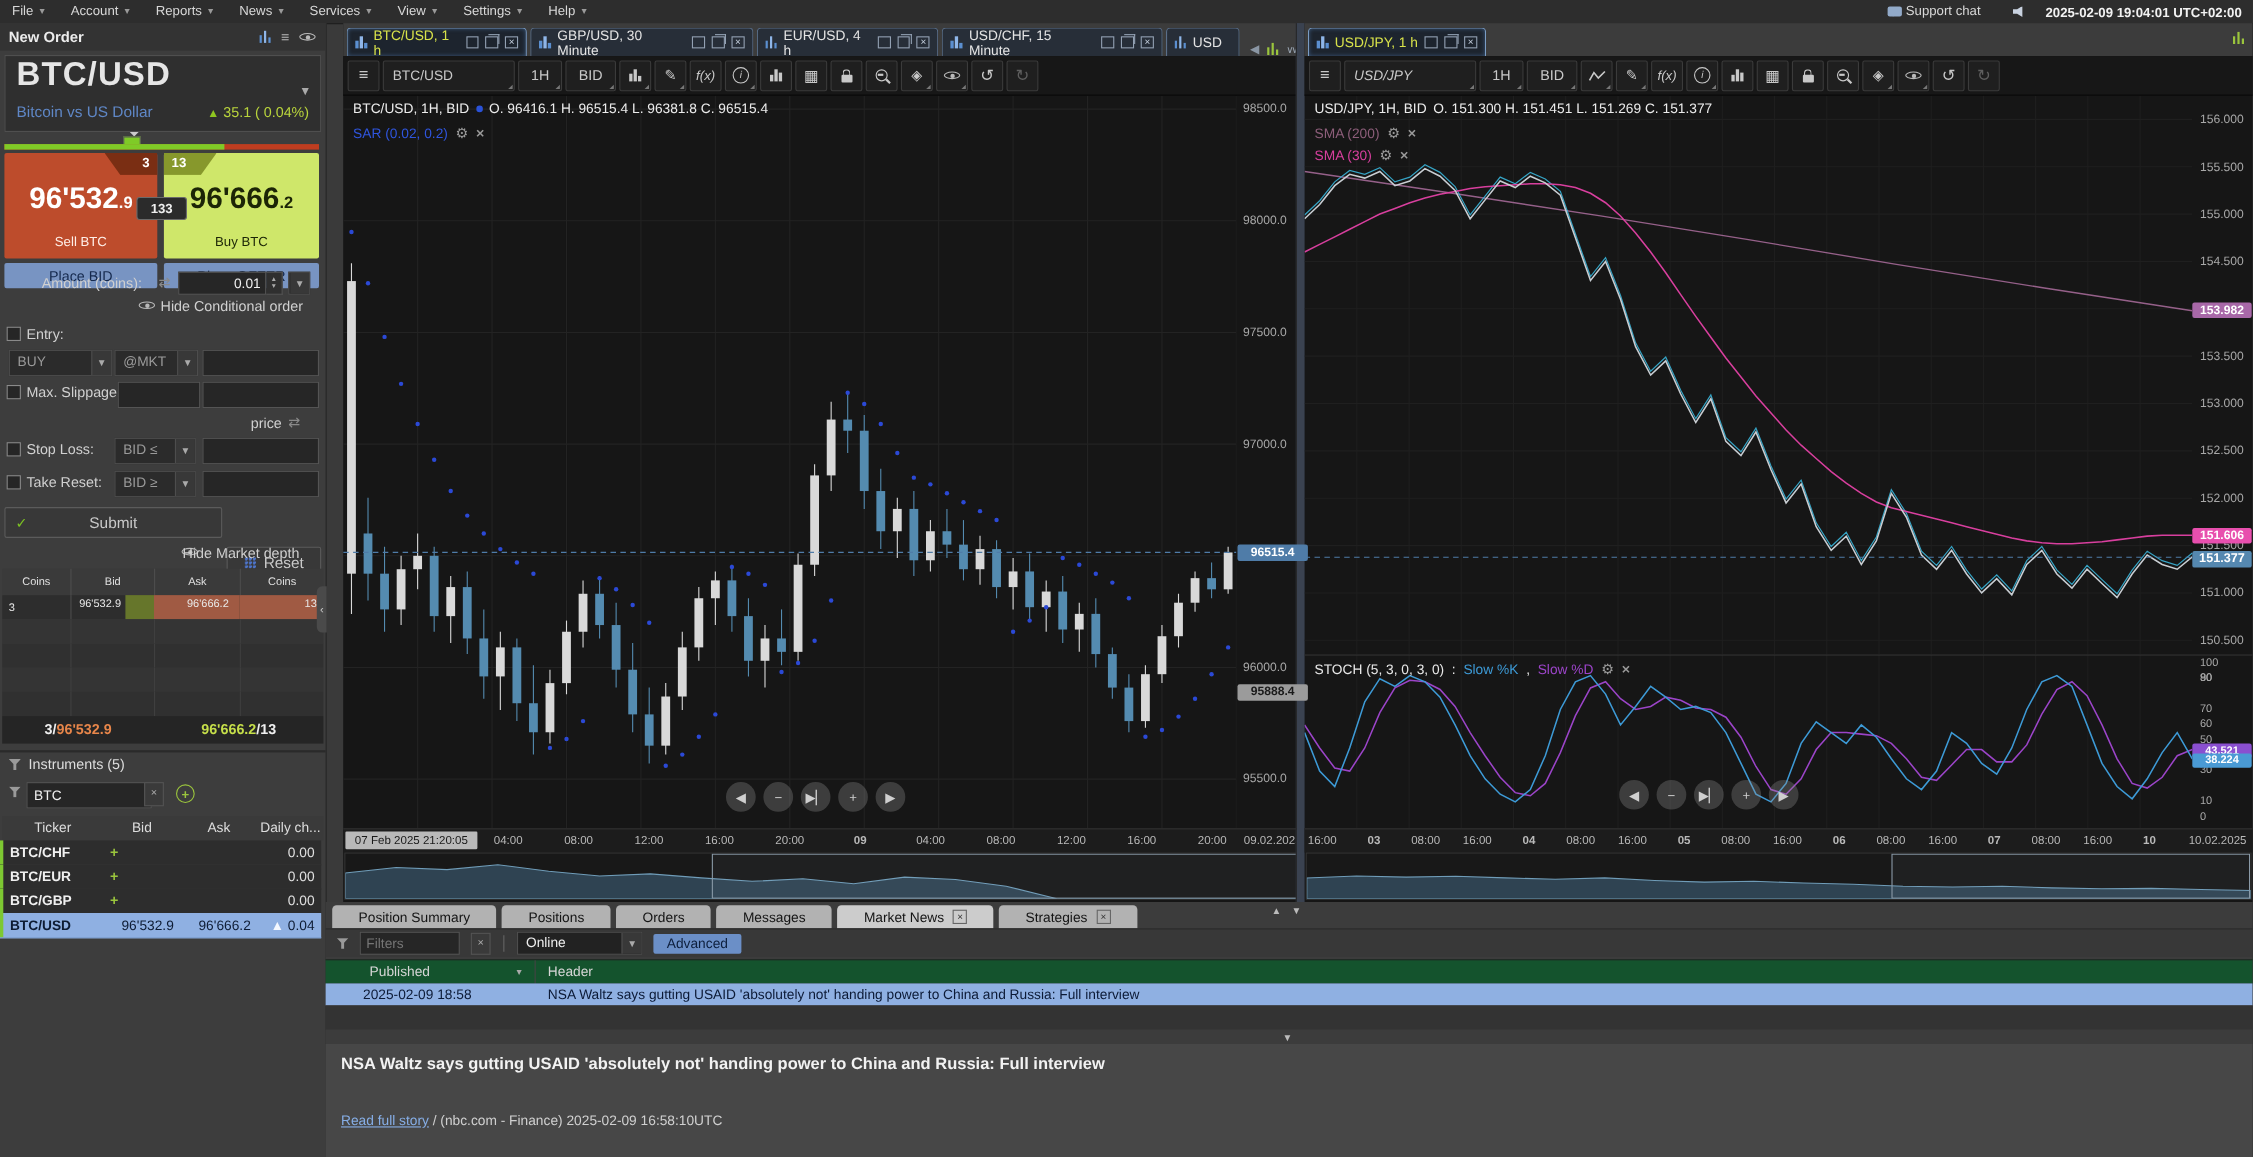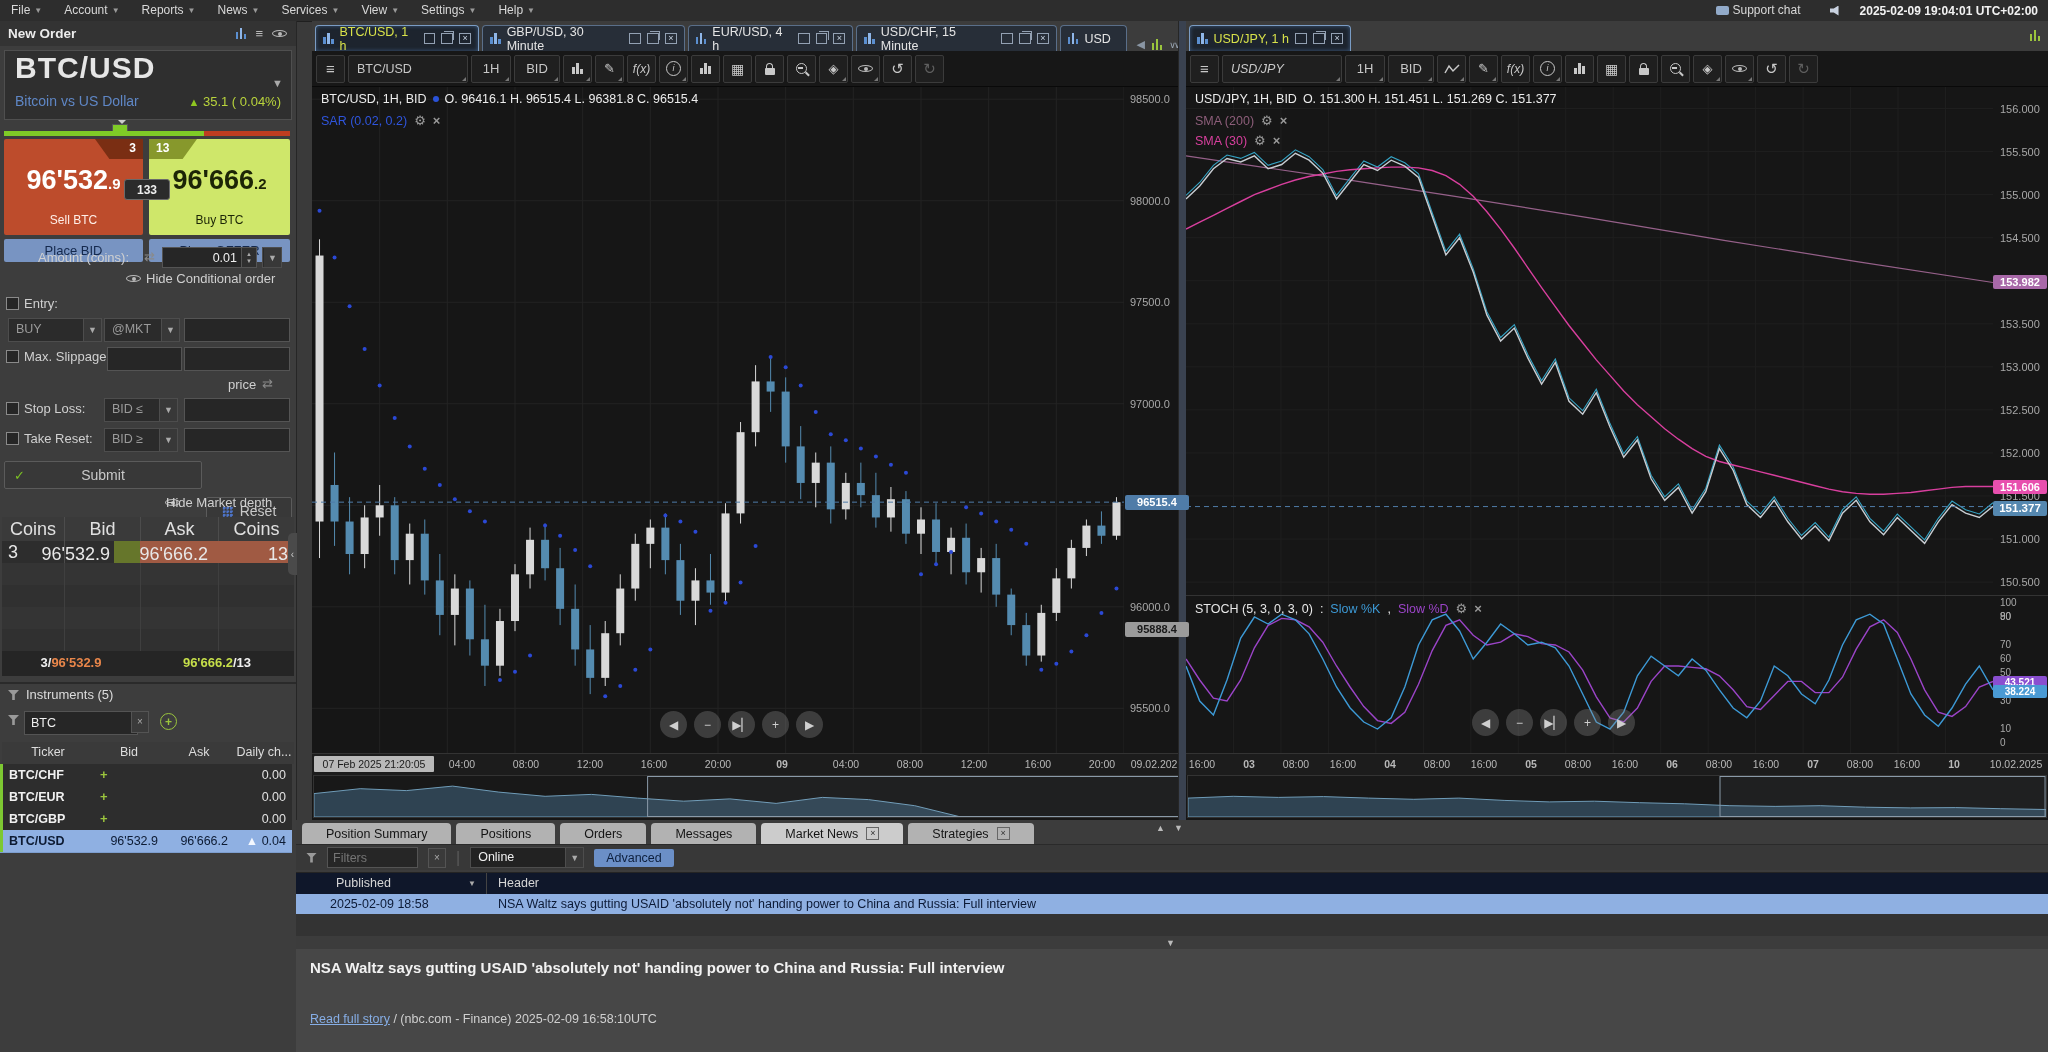--- a/index.html
+++ b/index.html
@@ -71,21 +71,21 @@
        color:#aaa;font-size:9px;display:flex;align-items:center;justify-content:center;}
   .cb{position:absolute;width:11px;height:11px;border:1px solid #8a8a8a;background:#262626;}
   .spinner{display:flex;flex-direction:column;justify-content:center;gap:1px;width:14px;align-items:center;}
   .spinner b{font-size:6px;color:#aaa;line-height:6px;}
   .swap{color:#8a8a8a;font-size:13px;}
   .btn-dark{position:absolute;background:#383838;border:1px solid #5b5b5b;border-radius:2px;color:#c9c9c9;
       font-size:14px;display:flex;align-items:center;justify-content:center;}
   .grid-ico{display:inline-block;width:11px;height:11px;margin-right:7px;
       background:conic-gradient(#4d74c9 0 0);-webkit-mask:radial-gradient(circle at 2px 2px,#000 1.4px,transparent 1.6px) 0 0/3.6px 3.6px;
       mask:radial-gradient(circle at 2px 2px,#000 1.4px,transparent 1.6px) 0 0/3.6px 3.6px;}
-  .dtable-cell{position:absolute;display:flex;align-items:center;font-size:18px;color:#e8e8e8;}
+  .dtable-cell{position:absolute;display:flex;align-items:center;font-size:10px;color:#e8e8e8;}
   .funnel{display:inline-block;width:11px;height:10px;background:#9a9a9a;
      clip-path:polygon(0 0,100% 0,62% 45%,62% 100%,38% 100%,38% 45%);}
   .addc{display:inline-flex;width:15px;height:15px;border-radius:50%;border:1.5px solid #9bc53d;color:#9bc53d;
      align-items:center;justify-content:center;font-size:12px;font-weight:bold;}
   .irow{position:absolute;left:0;width:292px;height:22px;background:#2d2d2d;border-bottom:1px solid #3a3a3a;}
   #sidebar-collapse{position:absolute;right:-1px;top:512px;width:9px;height:42px;background:#4a4a4a;
       border-radius:5px 0 0 5px;color:#ccc;font-size:10px;display:flex;align-items:center;justify-content:center;}
   
   .pane{position:absolute;top:21px;height:799px;background:#161616;}
   #btc-pane{left:296px;width:882px;margin-left:16px;}
@@ -133,21 +133,21 @@
      display:flex;align-items:center;justify-content:center;font-size:12px;}
   .pane-divider{position:absolute;left:0;right:0;height:1px;background:#333;z-index:5;}
   
   #bottom-panel{position:absolute;left:296px;top:820px;width:1752px;height:232px;background:#3c3c3c;}
   .btab{display:inline-flex;align-items:center;gap:8px;height:21px;padding:0 24px;background:#b2b2b2;color:#141414;
      font-size:12.5px;border-radius:4px 4px 0 0;margin-right:5px;}
   .btab.active{background:#cccccc;}
   .btab .bx{width:11px;height:11px;border:1px solid #666;color:#333;font-size:9px;line-height:10px;text-align:center;padding:0;}
   #bp-toolbar{position:absolute;left:0;top:24px;width:1752px;height:26px;background:#383838;border-top:1px solid #2a2a2a;
      display:flex;align-items:center;gap:10px;padding-left:10px;box-sizing:border-box;}
-  #news-header{position:absolute;left:0;top:52px;width:1752px;height:21px;background:#0f172a;border-top:1px solid #242424;border-bottom:1px solid #242424;font-size:12.5px;color:#d6d6d6;}
+  #news-header{position:absolute;left:0;top:52px;width:1752px;height:21px;background:#14532d;border-top:1px solid #242424;border-bottom:1px solid #242424;font-size:12.5px;color:#d6d6d6;}
   #news-row{position:absolute;left:0;top:74px;width:1752px;height:20px;background:#8fb0e2;color:#0c1a36;font-size:12.5px;}
   #news-empty{position:absolute;left:0;top:94px;width:1752px;height:22px;background:#333;}
   #news-splitter{position:absolute;left:0;top:116px;width:1752px;height:13px;background:#3c3c3c;}
   #article{position:absolute;left:0;top:129px;width:1752px;height:103px;background:#474747;}
   #article .title{position:absolute;left:14px;top:10px;font-size:15px;font-weight:bold;color:#f2f2f2;}
   #article .body{position:absolute;left:14px;top:39px;width:1690px;font-size:12.5px;color:#dcdcdc;}
   #article .linkrow{position:absolute;left:14px;top:63px;font-size:12.5px;color:#d0d0d0;}
   #article .linkrow a{color:#86aee6;text-decoration:underline;cursor:pointer;}
   .chev{color:#bbb;font-size:9px;position:absolute;}
 </style>

